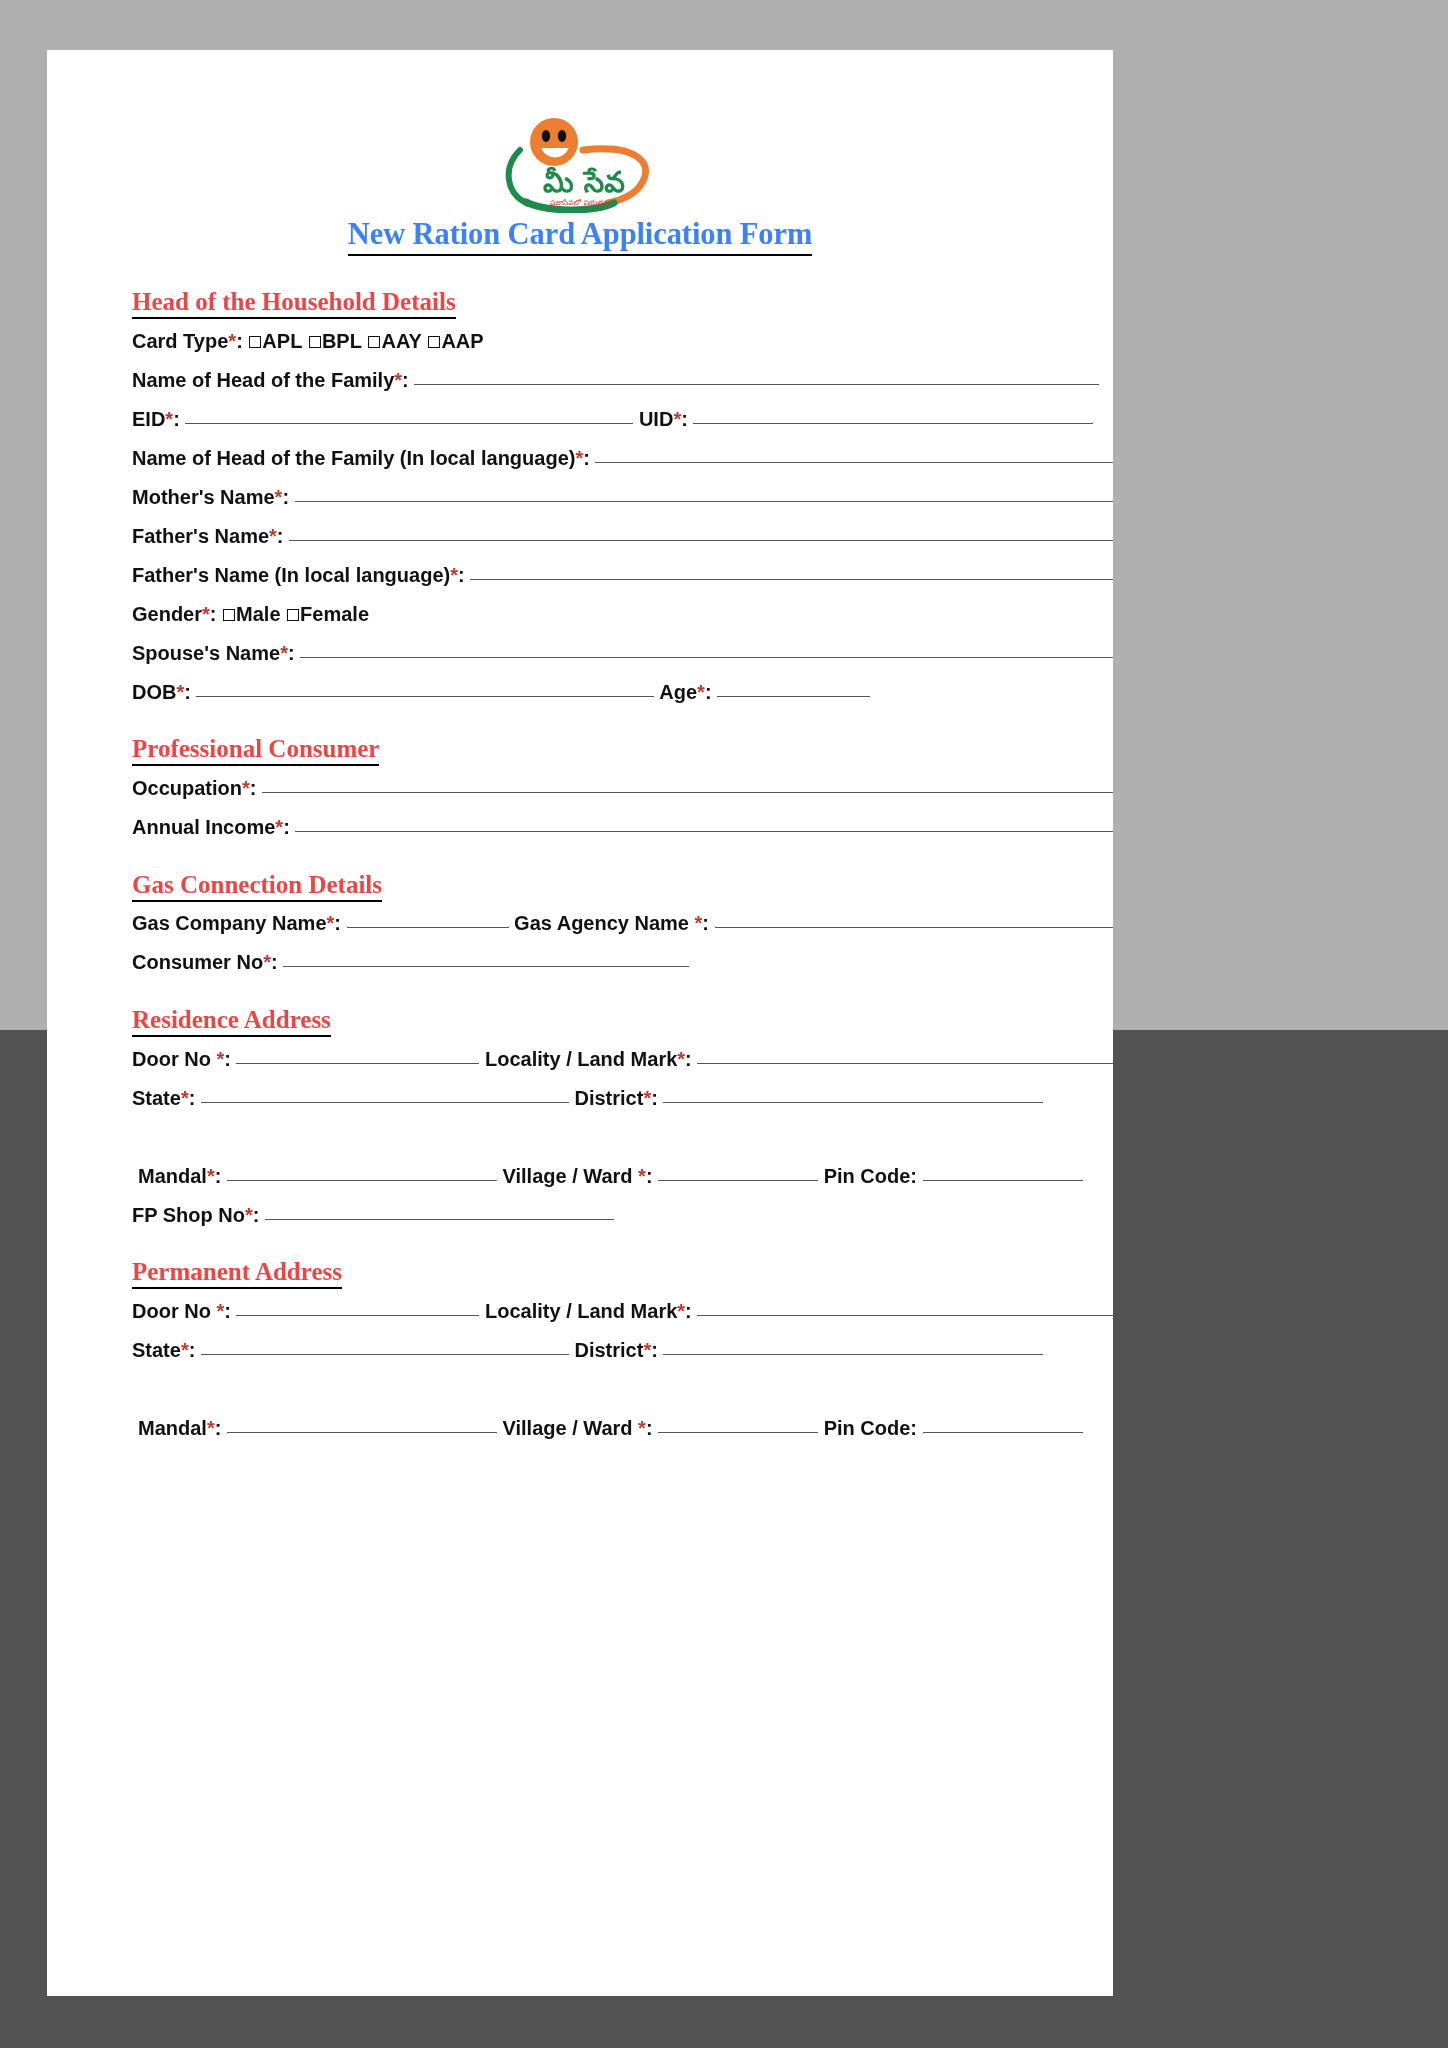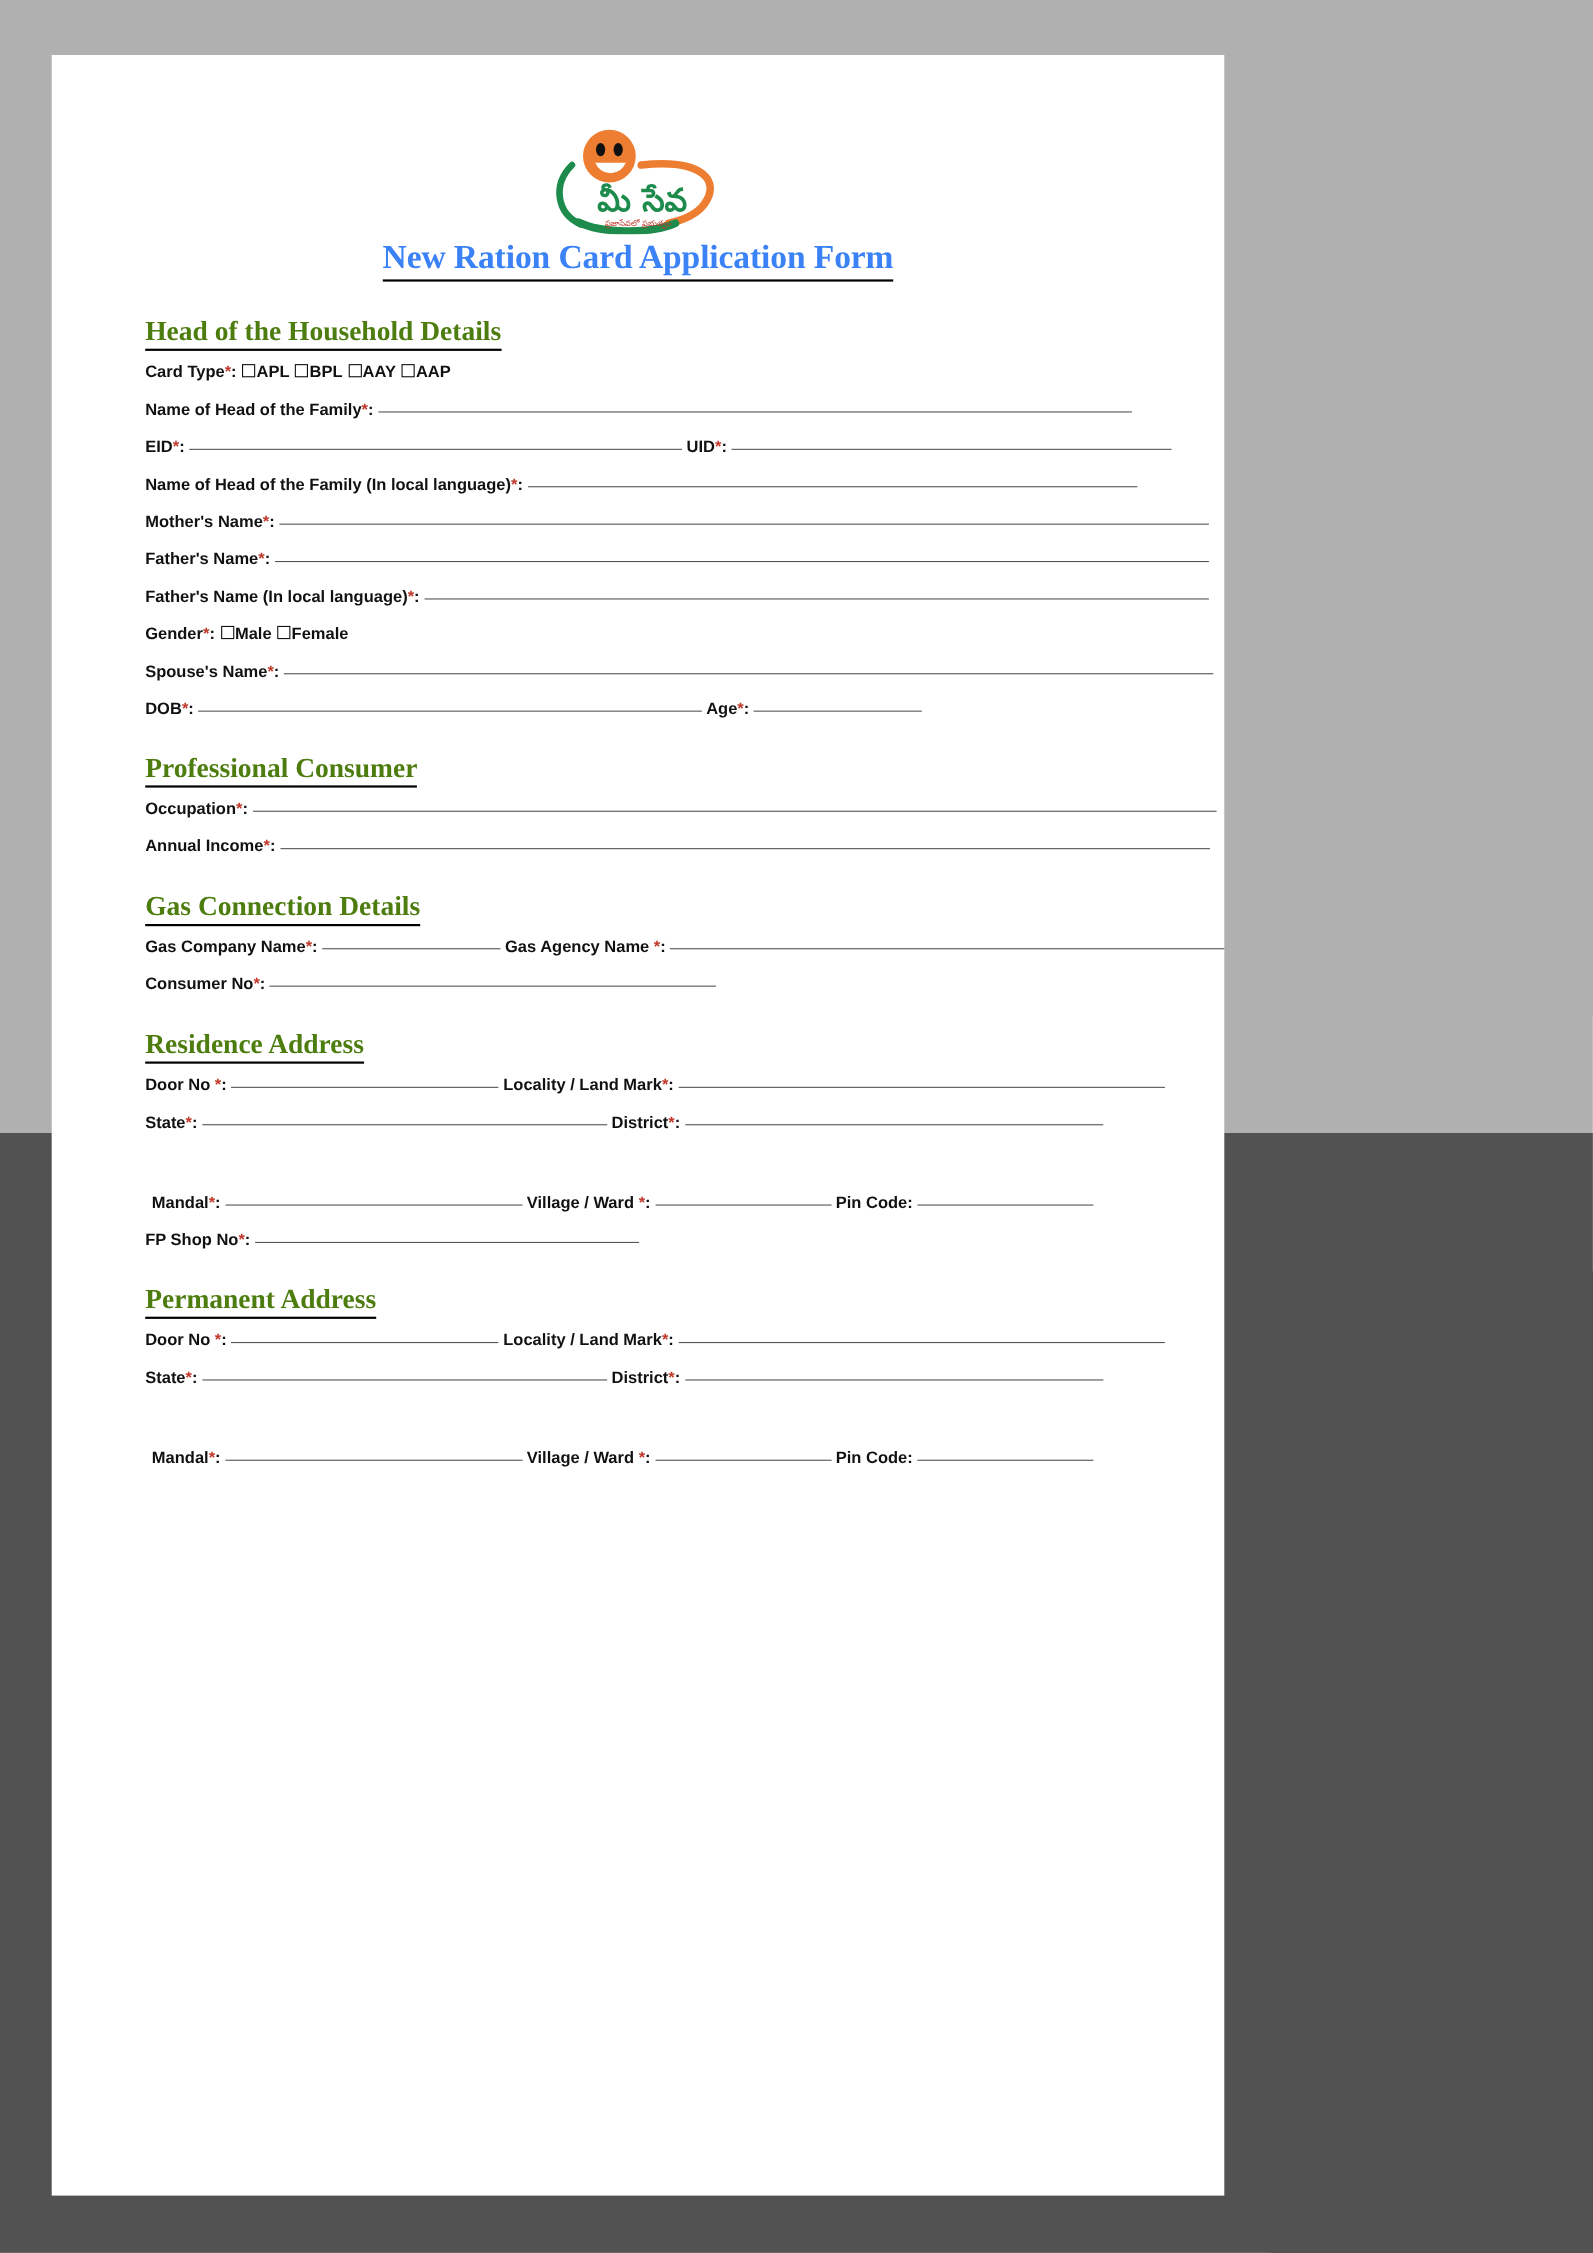--- a/index.html
+++ b/index.html
@@ -68,35 +68,35 @@
   .doc-title span {
     border-bottom: 2.6px solid #000;
     padding-bottom: 3px;
   }
 
   
   .section-head {
     font-family: "Liberation Serif", serif;
     font-weight: bold;
     font-size: 25px;
-    color: #4d7c0f;
+    color: #ef4444;
     margin: 22px 0 4px 0;
     line-height: 1.25;
   }
   .section-head span {
     border-bottom: 2.4px solid #000;
     padding-bottom: 2px;
   }
   .section-head.first { margin-top: 34px; }
 
   
   .row {
     font-family: "Liberation Sans", sans-serif;
     font-weight: bold;
-    font-size: 15px;
+    font-size: 20px;
     color: #111;
     line-height: 1.0;
     margin: 0;
     padding: 9.5px 0 9.5px 0;
     white-space: nowrap;
     display: block;
   }
   .lbl { display: inline; }
   .ast { color: #c0392b; font-weight: bold; }
   .fill {

